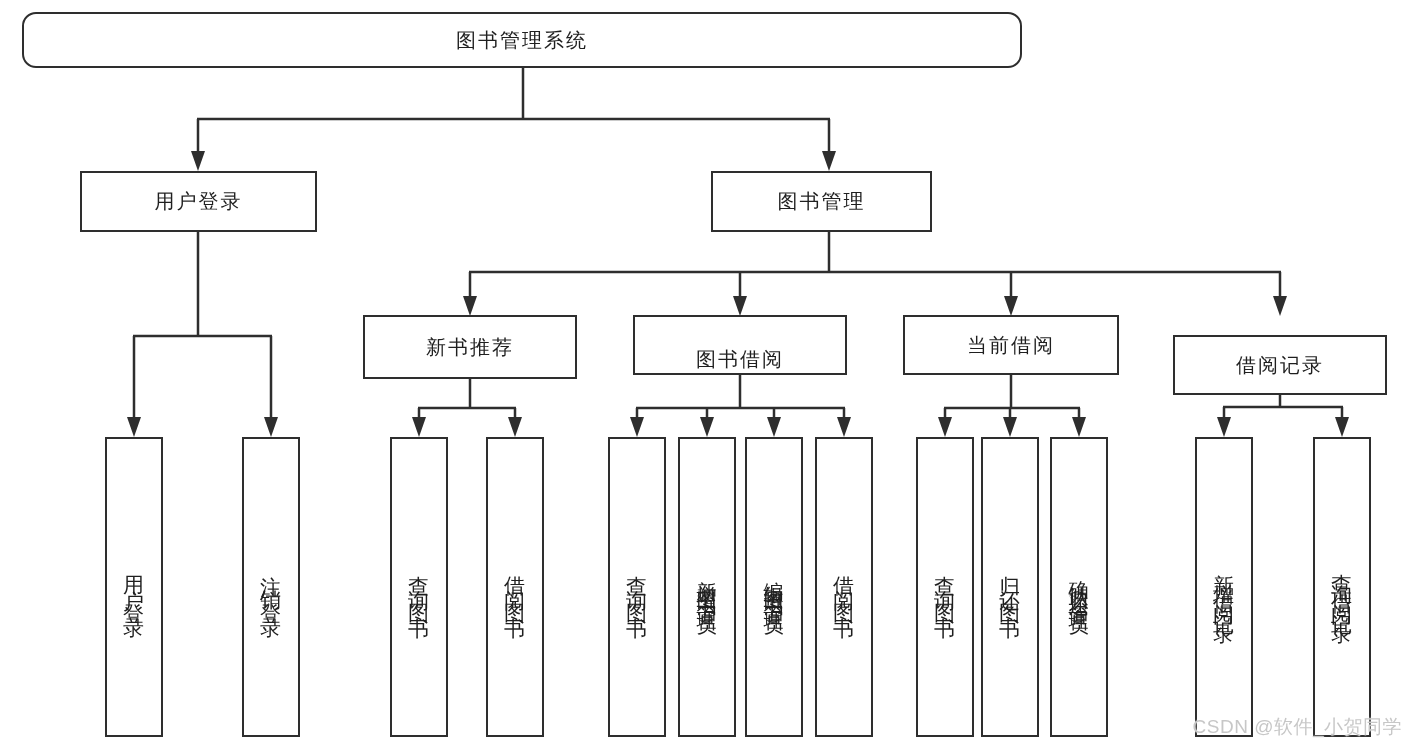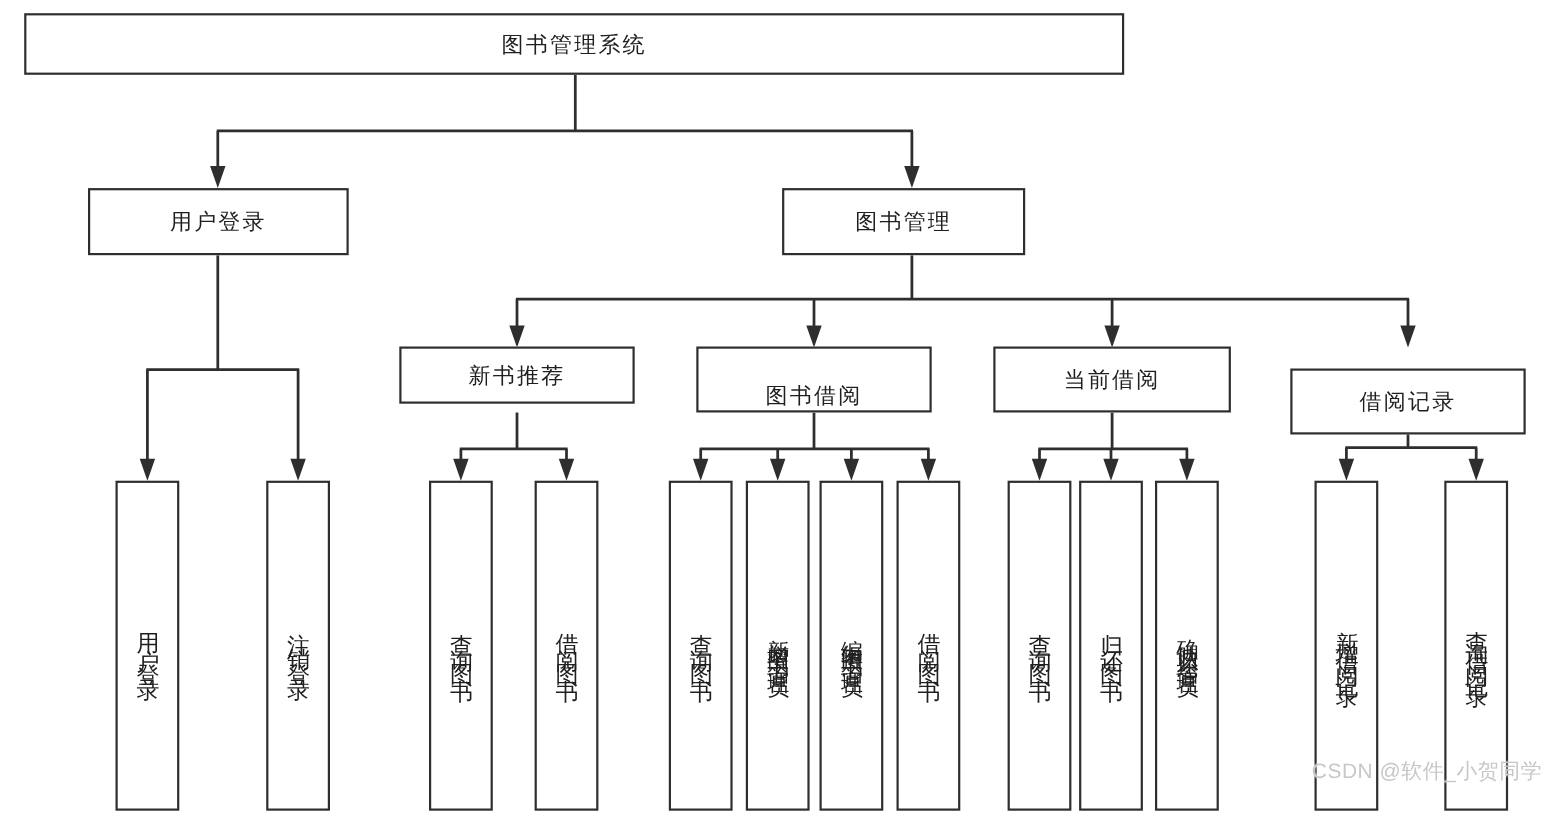--- a/index.html
+++ b/index.html
@@ -31,21 +31,21 @@
     writing-mode:vertical-rl;
     text-orientation:upright;
     font-size:21px;
     letter-spacing:14px;
     line-height:1;
   }
   .leaf .vtxt.med{letter-spacing:10px;}
   .leaf .vtxt.long{letter-spacing:5px;font-size:20px;}
   #watermark{
     position:absolute;
-    right:3px;top:688px;
+    right:3px;top:714px;
     z-index:5;
     font-size:19px;
     color:#c7c7c7;
     letter-spacing:0.5px;
     text-shadow:0 0 2px #ffffff;
     white-space:nowrap;
   }
 </style>
 </head>
 <body>
@@ -92,32 +92,32 @@
 
       <polygon points="938,417 952,417 945,437"></polygon>
       <polygon points="1003,417 1017,417 1010,437"></polygon>
       <polygon points="1072,417 1086,417 1079,437"></polygon>
 
       <polygon points="1217,417 1231,417 1224,437"></polygon>
       <polygon points="1335,417 1349,417 1342,437"></polygon>
     </g>
   </svg>
 
-  <div class="node root" style="left:22px;top:12px;width:1000px;height:56px;">
+  <div class="node root" style="left:22px;top:12px;width:1000px;height:56px;border-radius:14px;">
     <span>图书管理系统</span>
   </div>
 
   <div class="node" style="left:80px;top:171px;width:237px;height:61px;">
     <span>用户登录</span>
   </div>
   <div class="node" style="left:711px;top:171px;width:221px;height:61px;">
     <span>图书管理</span>
   </div>
 
-  <div class="node" style="left:363px;top:315px;width:214px;height:52px;">
+  <div class="node" style="left:363px;top:315px;width:214px;height:64px;">
     <span>新书推荐</span>
   </div>
   <div class="node" style="left:633px;top:315px;width:214px;height:60px;align-items:flex-end;">
     <span>图书借阅</span>
   </div>
   <div class="node" style="left:903px;top:315px;width:216px;height:60px;">
     <span>当前借阅</span>
   </div>
   <div class="node" style="left:1173px;top:315px;width:214px;height:60px;margin-top:20px;">
     <span>借阅记录</span>

